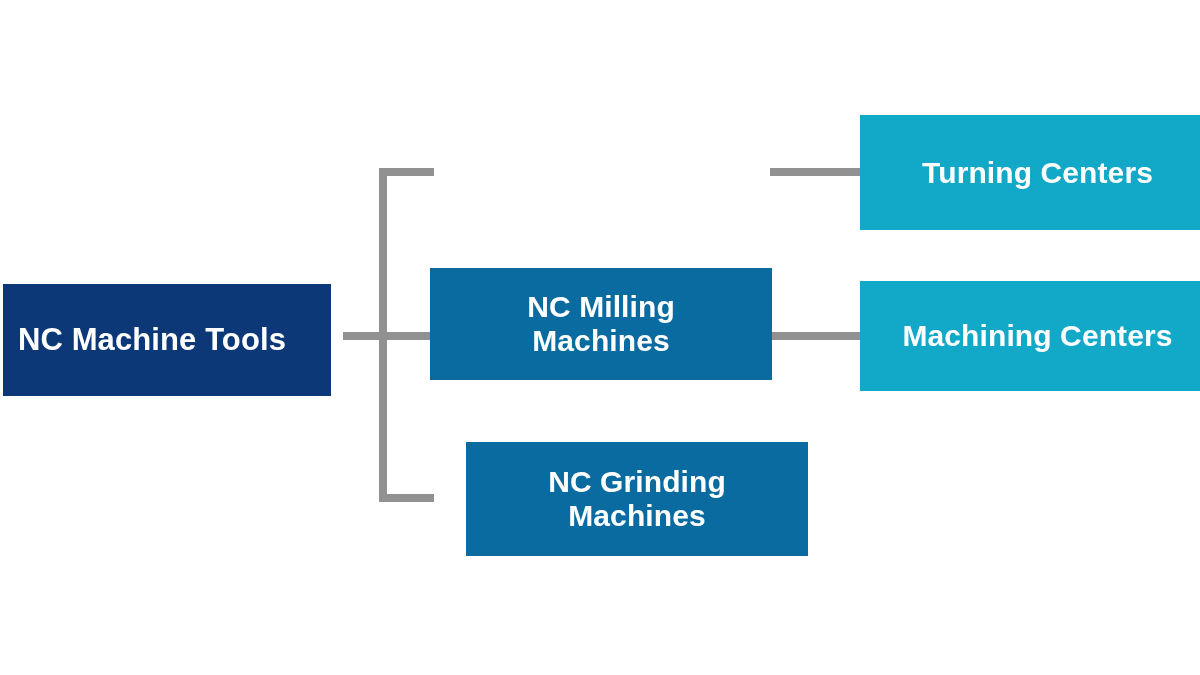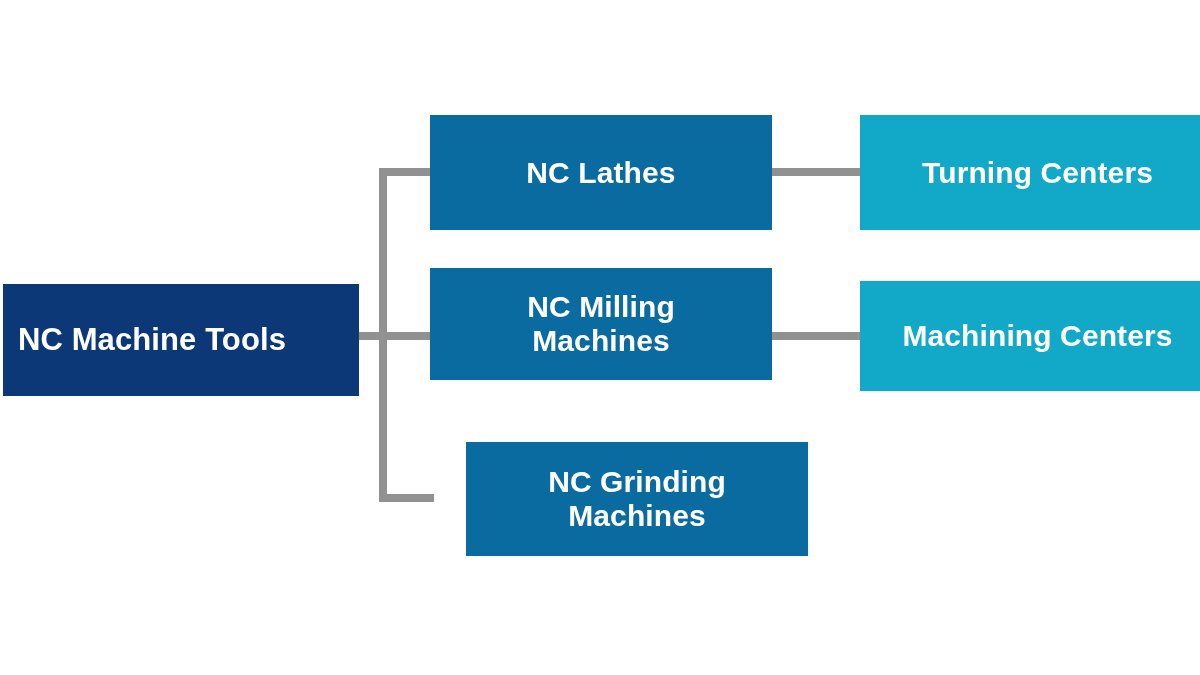--- a/index.html
+++ b/index.html
@@ -34,21 +34,21 @@
   }
   .node .label {
     display: block;
     width: 100%;
   }
 
   
   #node-root {
     left: 3px;
     top: 284px;
-    width: 356px;
+    width: 328px;
     height: 112px;
     background: #0d3878;
     justify-content: flex-start;
     padding-left: 15px;
     font-size: 31px;
   }
   #node-root .label { text-align: left; }
 
   
   .node-l2 {
@@ -97,23 +97,20 @@
   <div class="conn conn-h" id="conn-branch-top"></div>
   <div class="conn conn-h" id="conn-branch-mid"></div>
   <div class="conn conn-h" id="conn-branch-bot"></div>
   <div class="conn conn-h" id="conn-lathes-turning"></div>
   <div class="conn conn-h" id="conn-milling-machining"></div>
 
   <div class="node" id="node-root">
     <span class="label">NC Machine Tools</span>
   </div>
 
-  <div class="node node-l2" id="node-lathes">
-    <span class="label">NC Lathes</span>
-  </div>
 
   <div class="node node-l2" id="node-milling">
     <span class="label">
       <span>NC Milling</span><br>
       <span>Machines</span>
     </span>
   </div>
 
   <div class="node node-l2" id="node-grinding">
     <span class="label">

